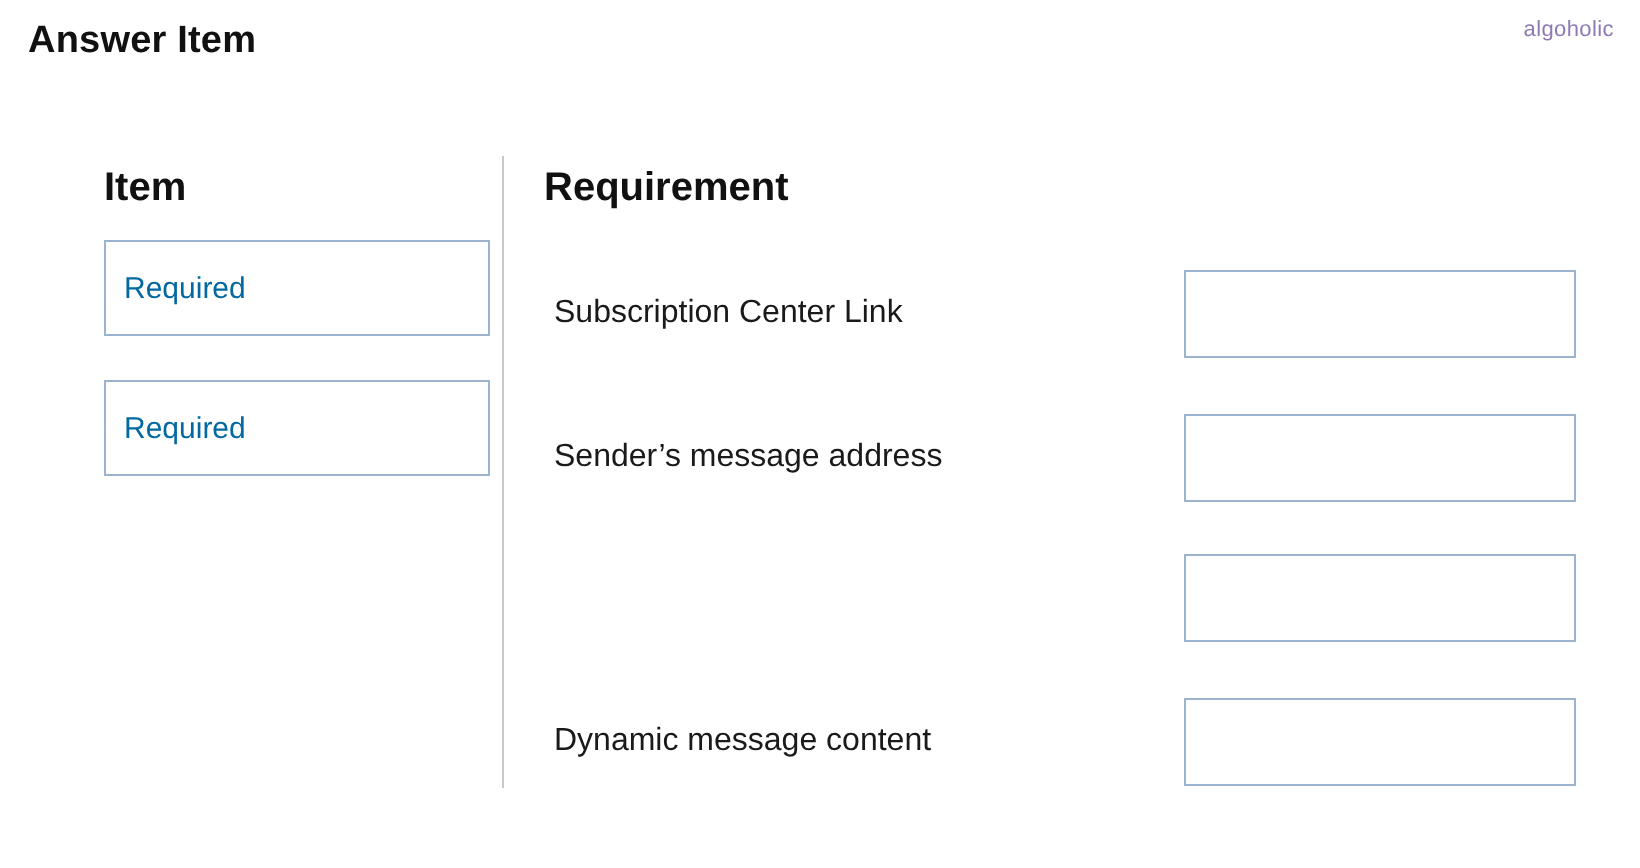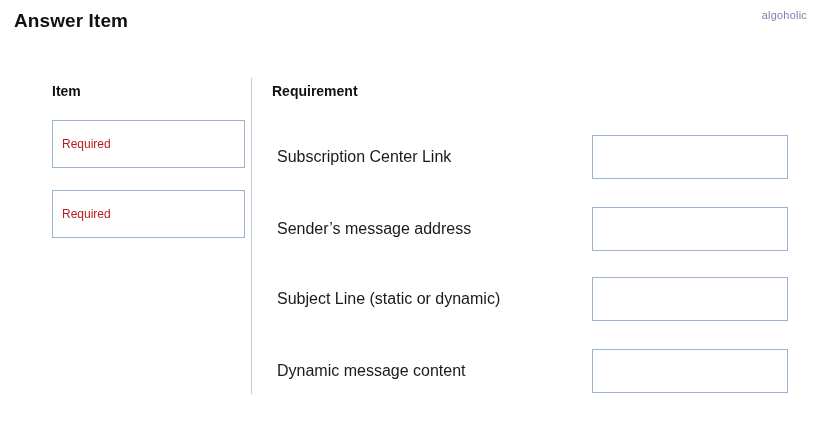--- a/index.html
+++ b/index.html
@@ -43,42 +43,42 @@
     position: absolute;
     left: 251px;
     top: 78px;
     width: 1px;
     height: 316px;
     background: #c9c9c9;
   }
 
   .col-header {
     position: absolute;
-    font-size: 14px;
+    font-size: 20px;
     font-weight: bold;
     color: #111111;
     white-space: nowrap;
   }
   .col-header.item { left: 52px; top: 83px; }
   .col-header.requirement { left: 272px; top: 83px; }
 
   
   .item-tile {
     position: absolute;
     left: 52px;
     width: 193px;
     height: 48px;
     box-sizing: border-box;
     border: 1px solid #9db4cf;
     background: #ffffff;
     display: flex;
     align-items: center;
     padding-left: 9px;
-    font-size: 12px;
-    color: #b91c1c;
+    font-size: 15px;
+    color: #0369a1;
     cursor: move;
   }
   .item-tile.tile-0 { top: 120px; }
   .item-tile.tile-1 { top: 190px; }
 
   
   .req-row {
     position: absolute;
     left: 272px;
     width: 520px;
@@ -136,20 +136,19 @@
   <div class="req-label">Subscription Center Link</div>
   <div class="drop-target"></div>
 </div>
 
 <div class="req-row row-1">
   <div class="req-label">Sender’s message address</div>
   <div class="drop-target"></div>
 </div>
 
 <div class="req-row row-2">
-  <div class="req-label">Subject Line (static or dynamic)</div>
   <div class="drop-target"></div>
 </div>
 
 <div class="req-row row-3">
   <div class="req-label">Dynamic message content</div>
   <div class="drop-target"></div>
 </div>
 
 </body></html>

